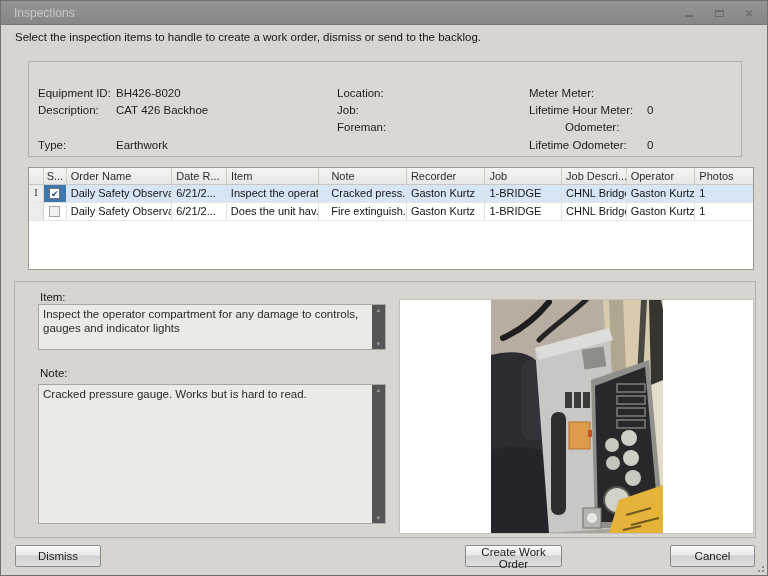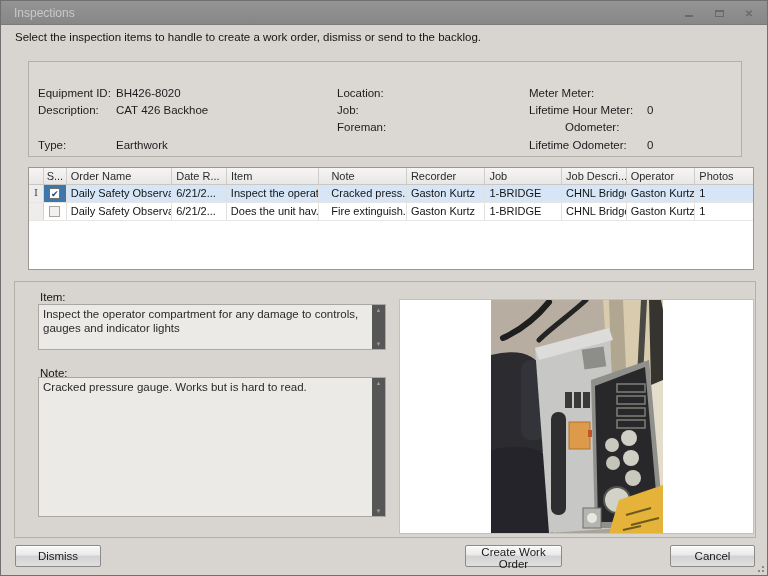--- a/index.html
+++ b/index.html
@@ -163,21 +163,21 @@
     <div class="section-label" style="left:25px; top:9px;">Item:</div>
     <div class="textbox" style="left:23px; top:22px; width:348px; height:46px;">
       <div class="textbox-text">Inspect the operator compartment for any damage  to controls, gauges and indicator lights</div>
       <div class="vscroll">
         <span>▲</span>
         <span>▼</span>
       </div>
     </div>
 
     <div class="section-label" style="left:25px; top:85px;">Note:</div>
-    <div class="textbox" style="left:23px; top:95px; width:348px; height:140px;">
+    <div class="textbox" style="left:23px; top:102px; width:348px; height:140px;">
       <div class="textbox-text">Cracked pressure gauge. Works but is hard to read.</div>
       <div class="vscroll">
         <span>▲</span>
         <span>▼</span>
       </div>
     </div>
 
     <div class="photo-panel">
       <svg class="photo" viewBox="0 0 172 233">
 

